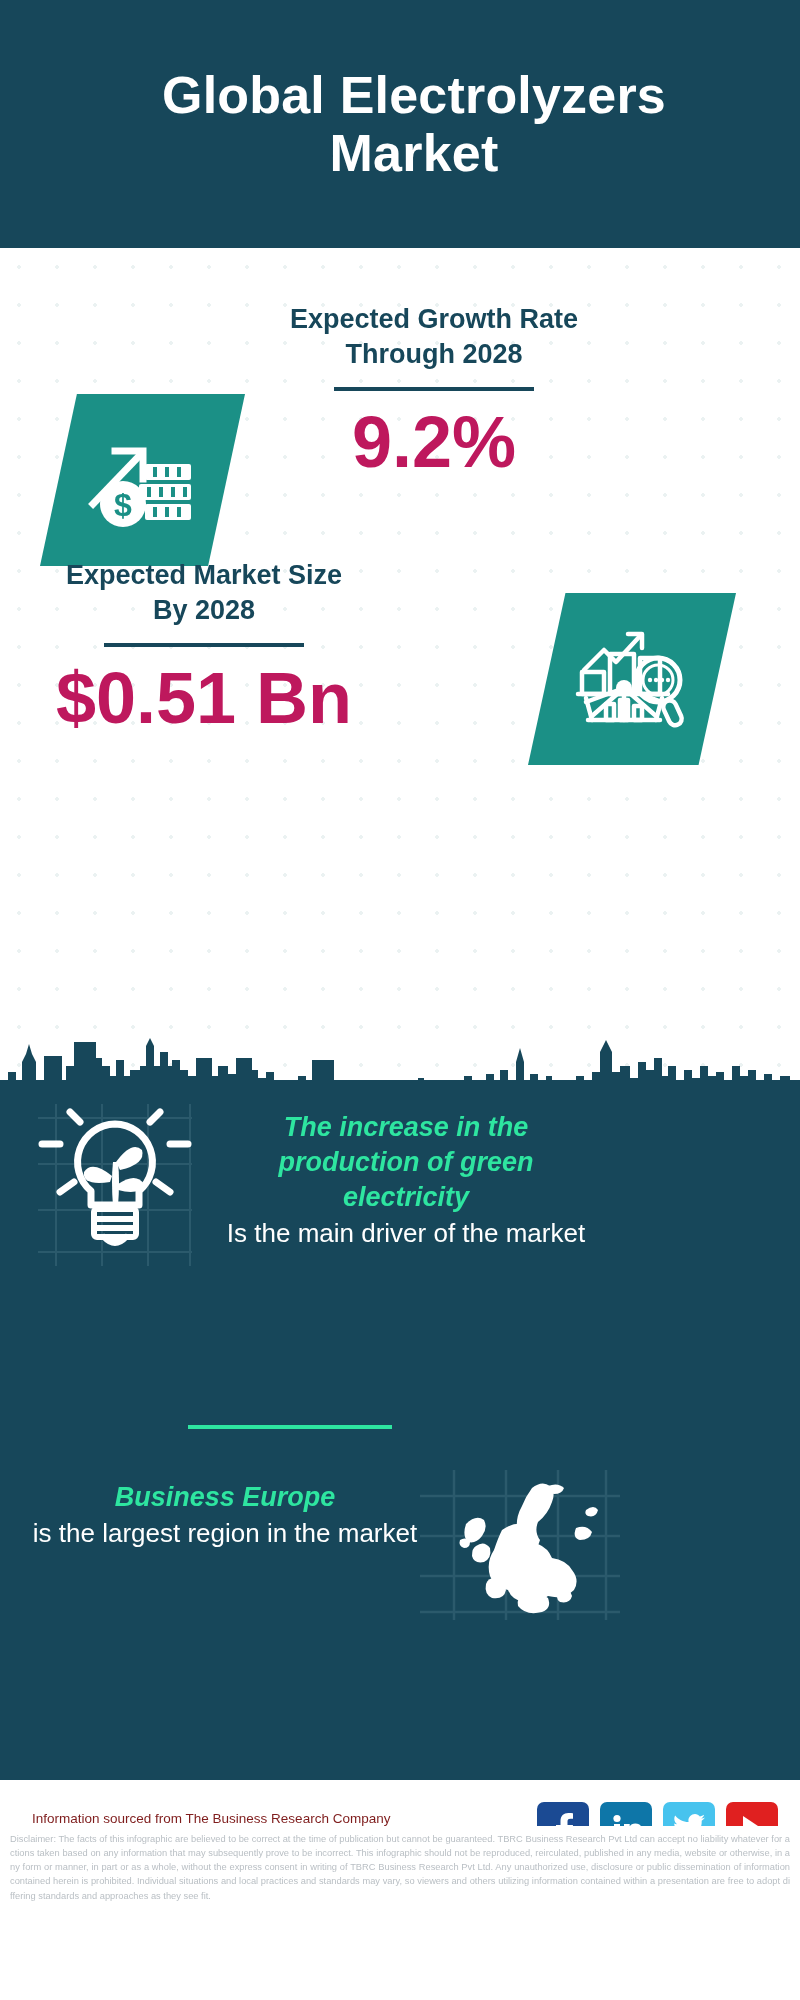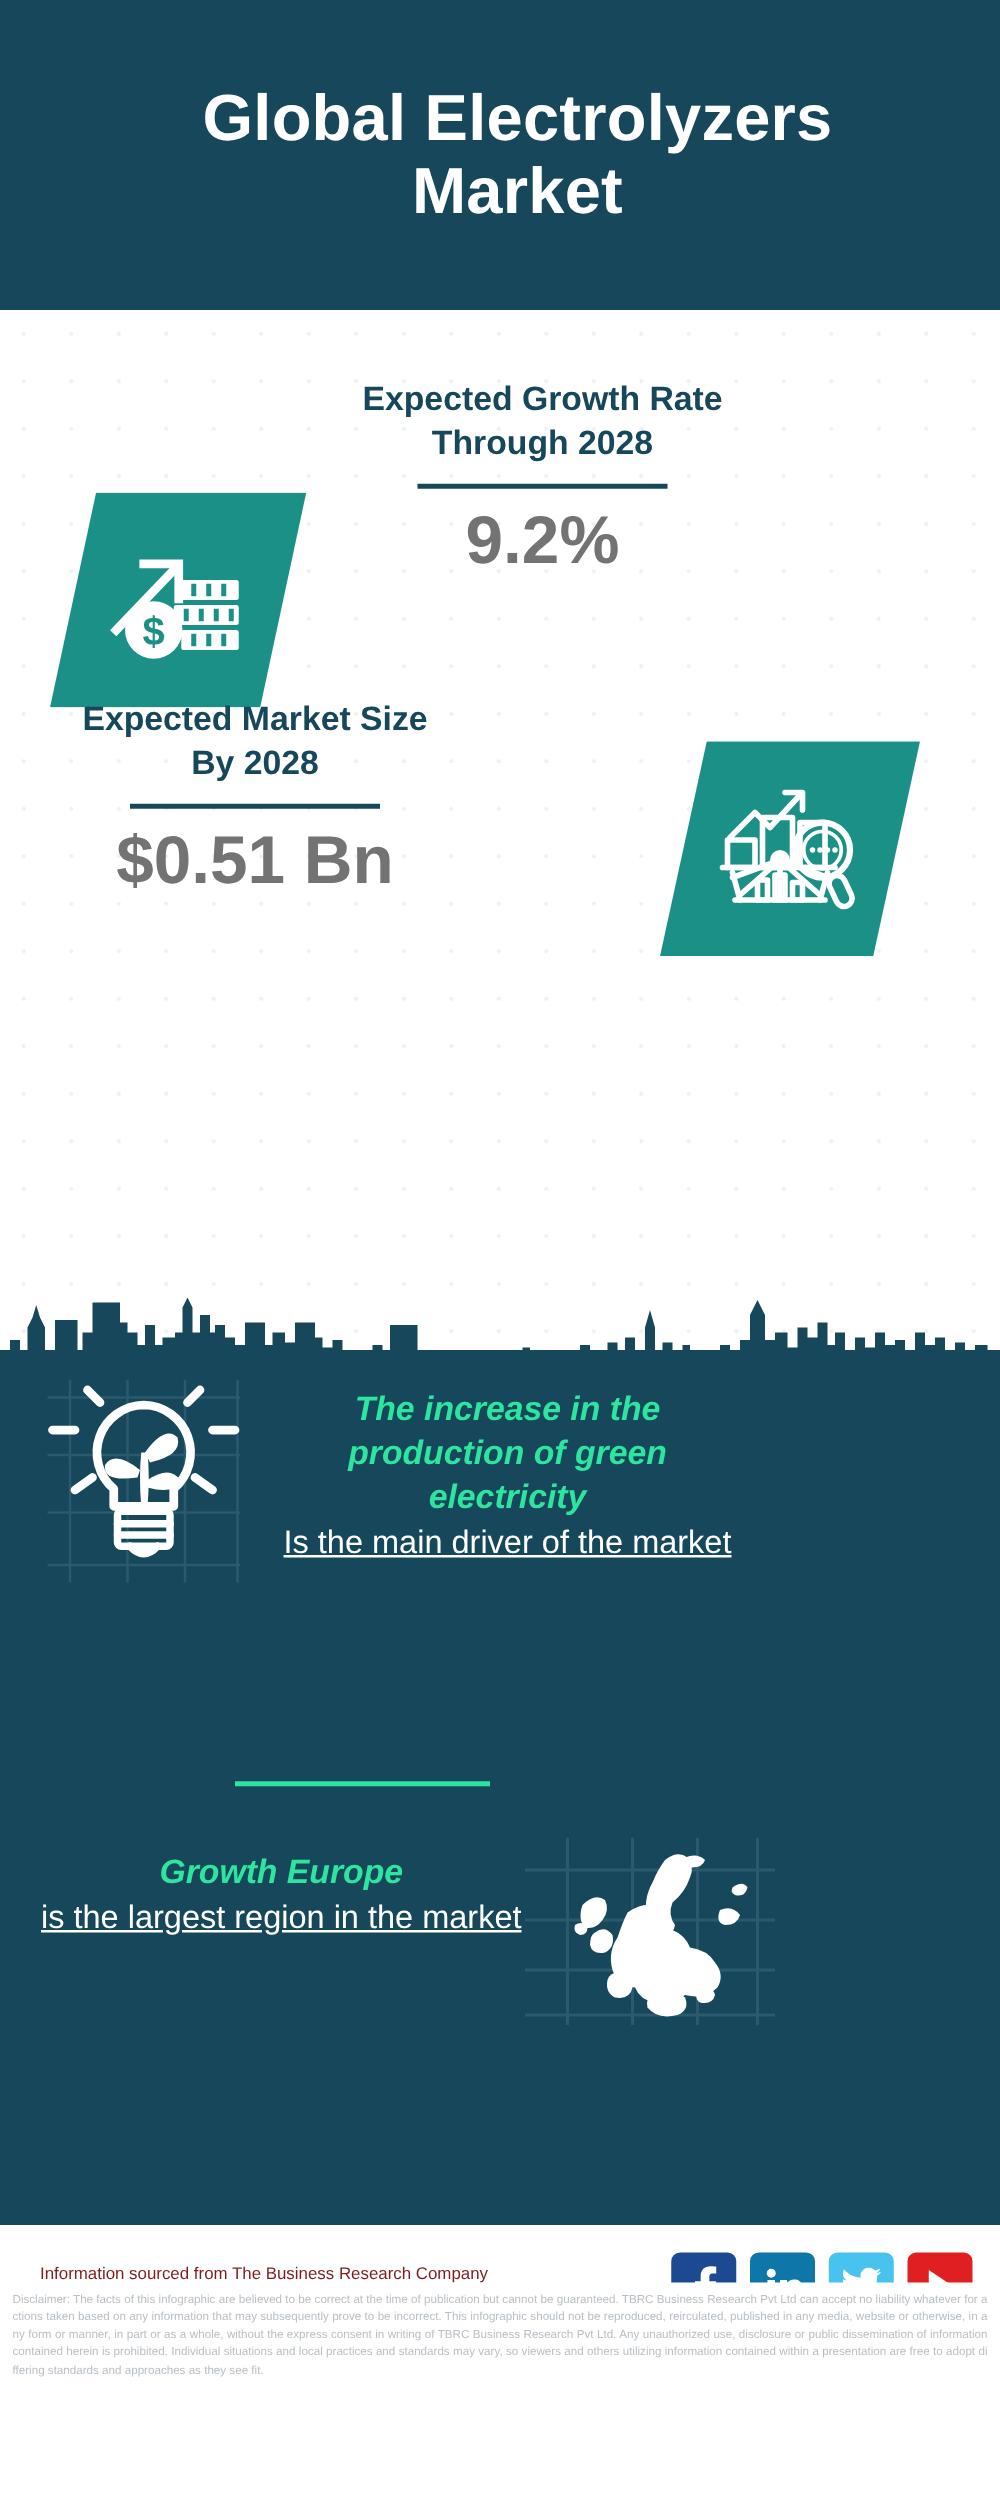--- a/index.html
+++ b/index.html
@@ -46,21 +46,21 @@
                 clip-path:polygon(18% 0,100% 0,82% 100%,0 100%); }
 
   .stat-block { position:absolute; text-align:center; }
   .stat-block .label {
     color:#17475a; font-size:27px; font-weight:bold; line-height:1.28;
   }
   .stat-block .rule {
     width:200px; height:4px; background:#17475a; margin:16px auto 12px;
   }
   .stat-block .value {
-    color:#737373; font-size:54px; font-weight:bold; line-height:1.1;
+    color:#be185d; font-size:72px; font-weight:bold; line-height:1.1;
   }
   .stat-growth { left:278px; top:54px;  width:312px;text-align:center; }
   .stat-size   { left:48px;  top:310px; width:312px; }
 
   
   .dark {
     position:absolute; left:0; top:1080px; width:800px; height:700px;
     background:#17475a; overflow:hidden;
   }
   .skyline { position:absolute; left:0; top:1036px; width:800px; height:64px; }
@@ -73,21 +73,21 @@
   .driver-text {
     position:absolute; left:212px; top:30px; width:388px; text-align:center;
   }
   .hl {
     color:#2ee5a0; font-size:27px; font-weight:bold; line-height:1.3;
     display:block;
     font-style:italic;
   }
   .sub {
     color:#ffffff; font-size:26px; font-weight:normal; line-height:1.3;
-    display:block; margin-top:2px;text-decoration:underline;
+    display:block; margin-top:2px;
   }
   .green-rule {
     position:absolute; left:188px; top:345px; width:204px; height:4px;
     background:#2ee5a0;
   }
 
   
   .region-text {
     position:absolute; left:30px; top:400px; width:390px; text-align:center;
   }
@@ -248,21 +248,21 @@
     </div>
 
     <div class="driver-text">
       <span class="hl">The increase in the production of green electricity</span>
       <span class="sub">Is the main driver of the market</span>
     </div>
 
     <div class="green-rule"></div>
 
     <div class="region-text">
-      <span class="hl">Growth Europe</span>
+      <span class="hl">Business Europe</span>
       <span class="sub">is the largest region in the market</span>
     </div>
 
     <div class="map-wrap">
       <svg width="200" height="150" viewBox="0 0 200 150">
         <g stroke="#2b5a6c" stroke-width="2.5" fill="none">
           <path d="M0 26 H200 M0 66 H200 M0 106 H200 M0 142 H200"></path>
           <path d="M34 0 V150 M86 0 V150 M138 0 V150 M186 0 V150"></path>
         </g>
         <g fill="#ffffff">

